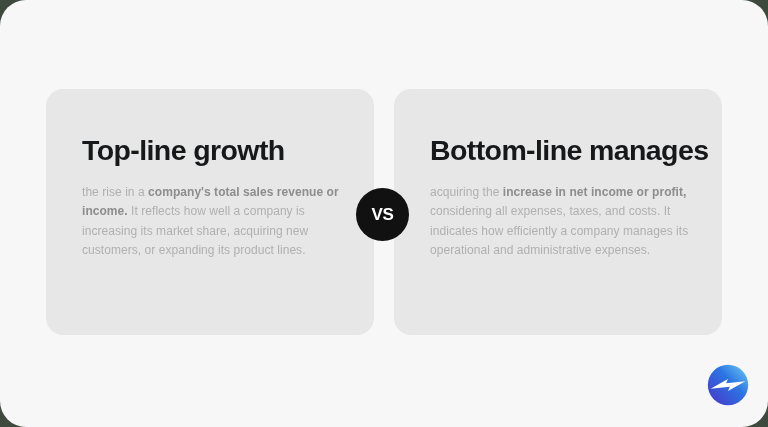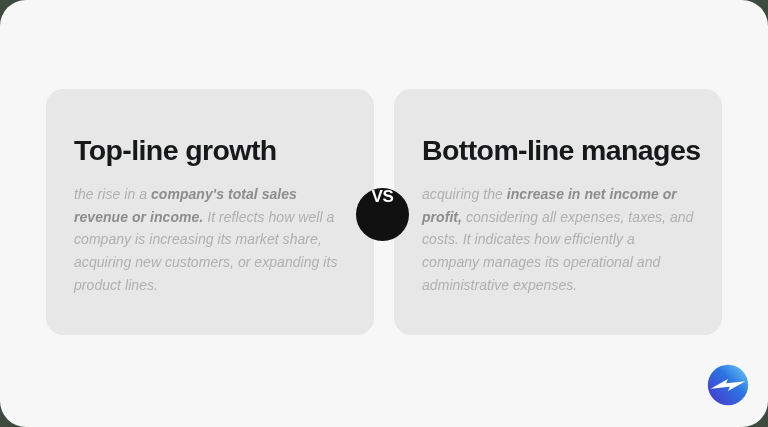--- a/index.html
+++ b/index.html
@@ -36,58 +36,57 @@
     flex-direction: row;
     align-items: stretch;
     justify-content: space-between;
   }
 
   .card {
     width: 328px;
     background: #e7e7e7;
     border-radius: 17px;
     box-sizing: border-box;
-    padding: 46px 28px 0 28px;
+    padding: 46px 28px 0 36px;
     position: relative;
   }
 
   .card-title {
     font-size: 28.5px;
     font-weight: 700;
     color: #16181a;
     letter-spacing: -0.6px;
     line-height: 1.12;
     margin: 0 0 16px 0;
     white-space: nowrap;
   }
 
   .card-body {
-    font-size: 14px;
+    font-size: 12px;
     line-height: 1.62;
     color: #b0b0b0;
     margin: 0;
     letter-spacing: 0.05px;
-    font-style: italic;
   }
 
   .card-body b {
     font-weight: 700;
     color: #8d8d8d;
   }
 
   .vs-badge {
     position: absolute;
     left: 356px;
     top: 188px;
     width: 53px;
     height: 53px;
     border-radius: 50%;
     background: #111111;
     display: flex;
-    align-items: flex-start;
+    align-items: center;
     justify-content: center;
     z-index: 5;
   }
 
   .vs-badge span {
     color: #ffffff;
     font-size: 17px;
     font-weight: 700;
     letter-spacing: -0.3px;
     line-height: 1;

